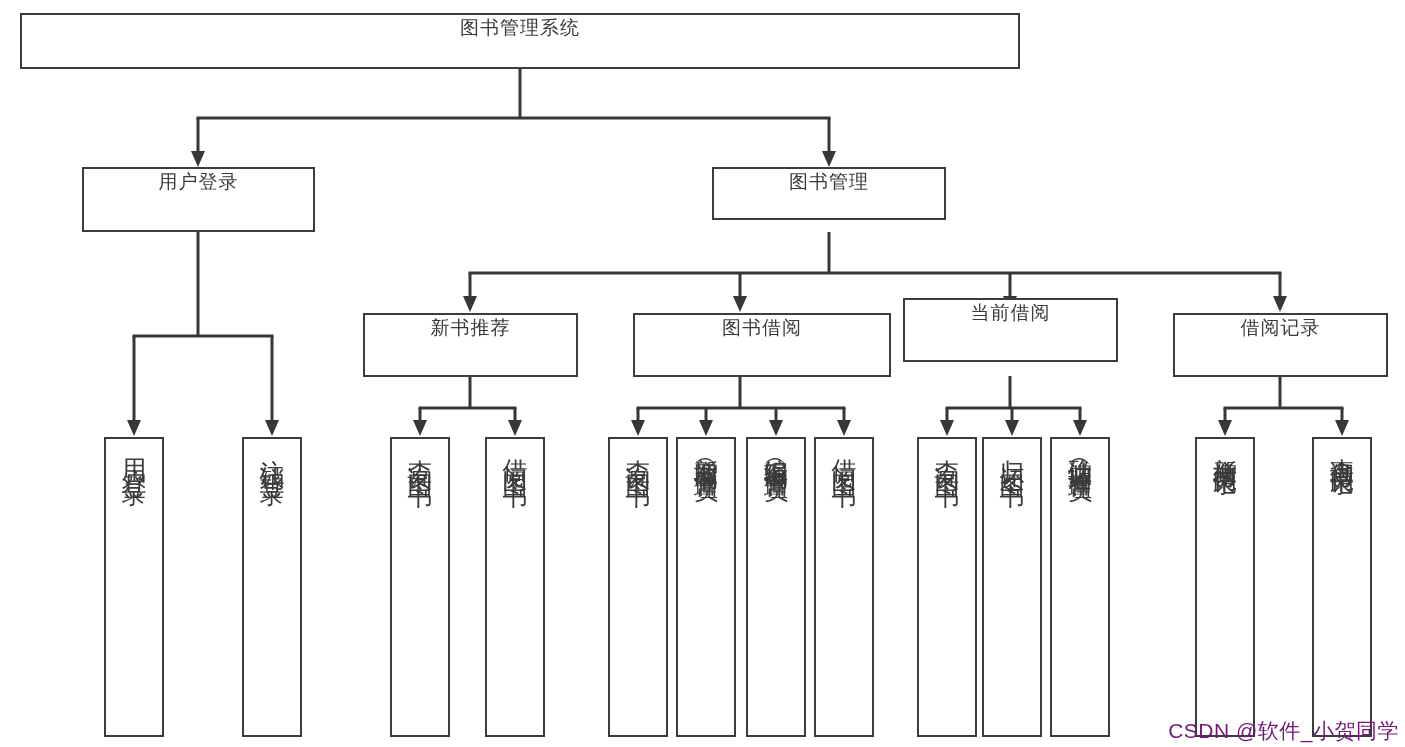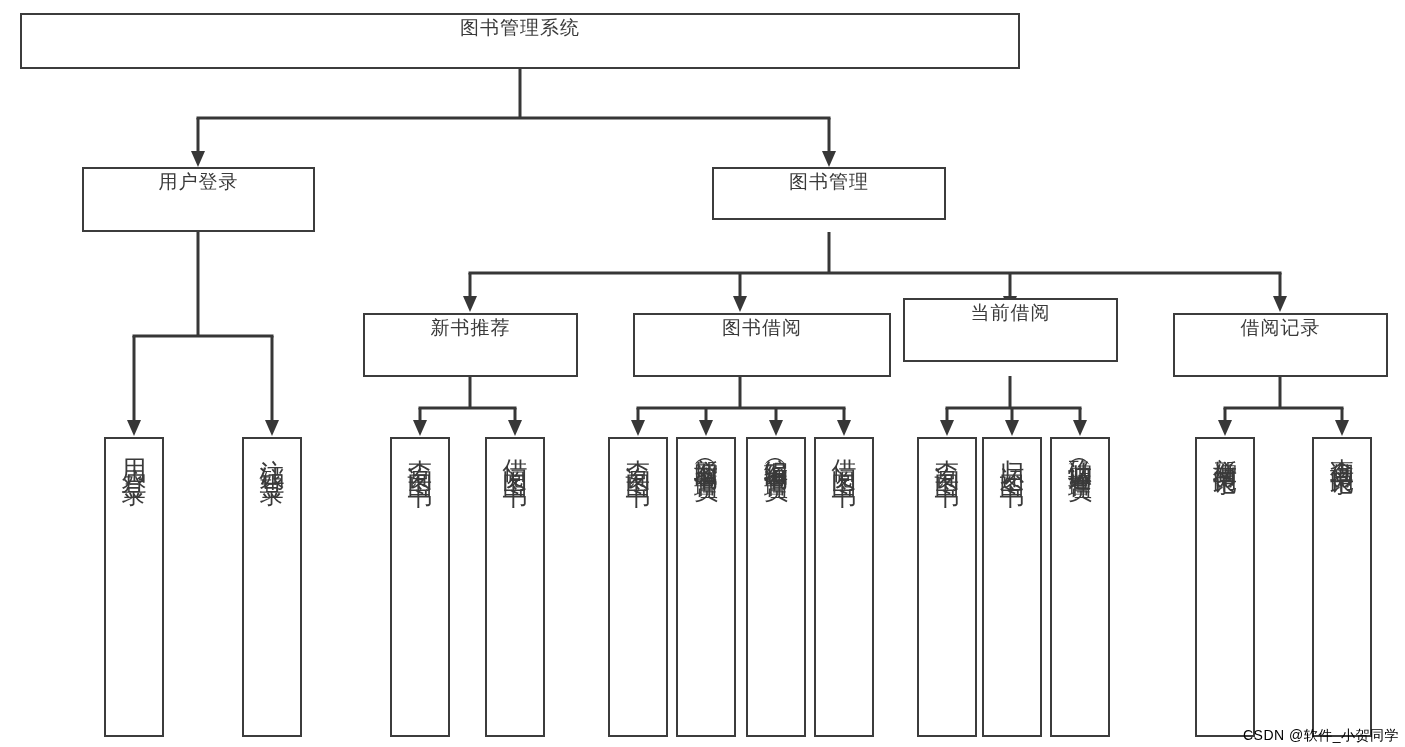--- a/index.html
+++ b/index.html
@@ -46,22 +46,22 @@
     color: #3a3a3a;
   }
   .vlabel.tight {
     font-size: 24px;
     letter-spacing: 3px;
   }
   .watermark {
     position: absolute;
     right: 6px;
     bottom: 2px;
-    font-size: 14px;
-    color: #000000;
+    font-size: 21px;
+    color: #701a75;
     letter-spacing: 0.5px;
     white-space: nowrap;
     z-index: 3;
     margin-left: 32px;
   }
 </style>
 </head>
 <body>
 
 <div id="canvas">

